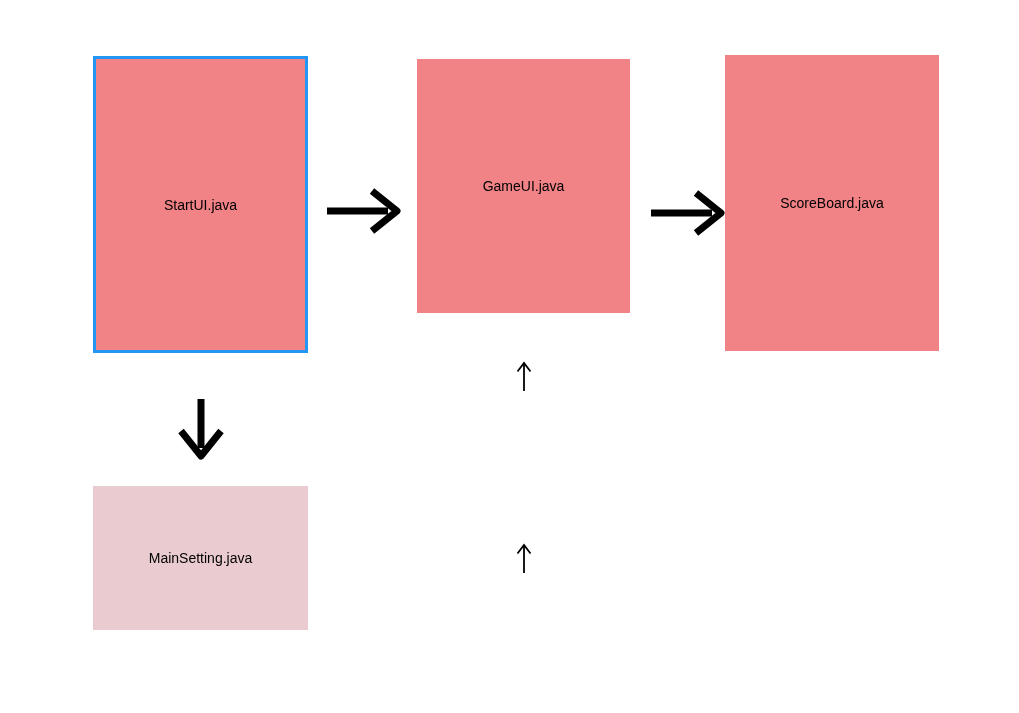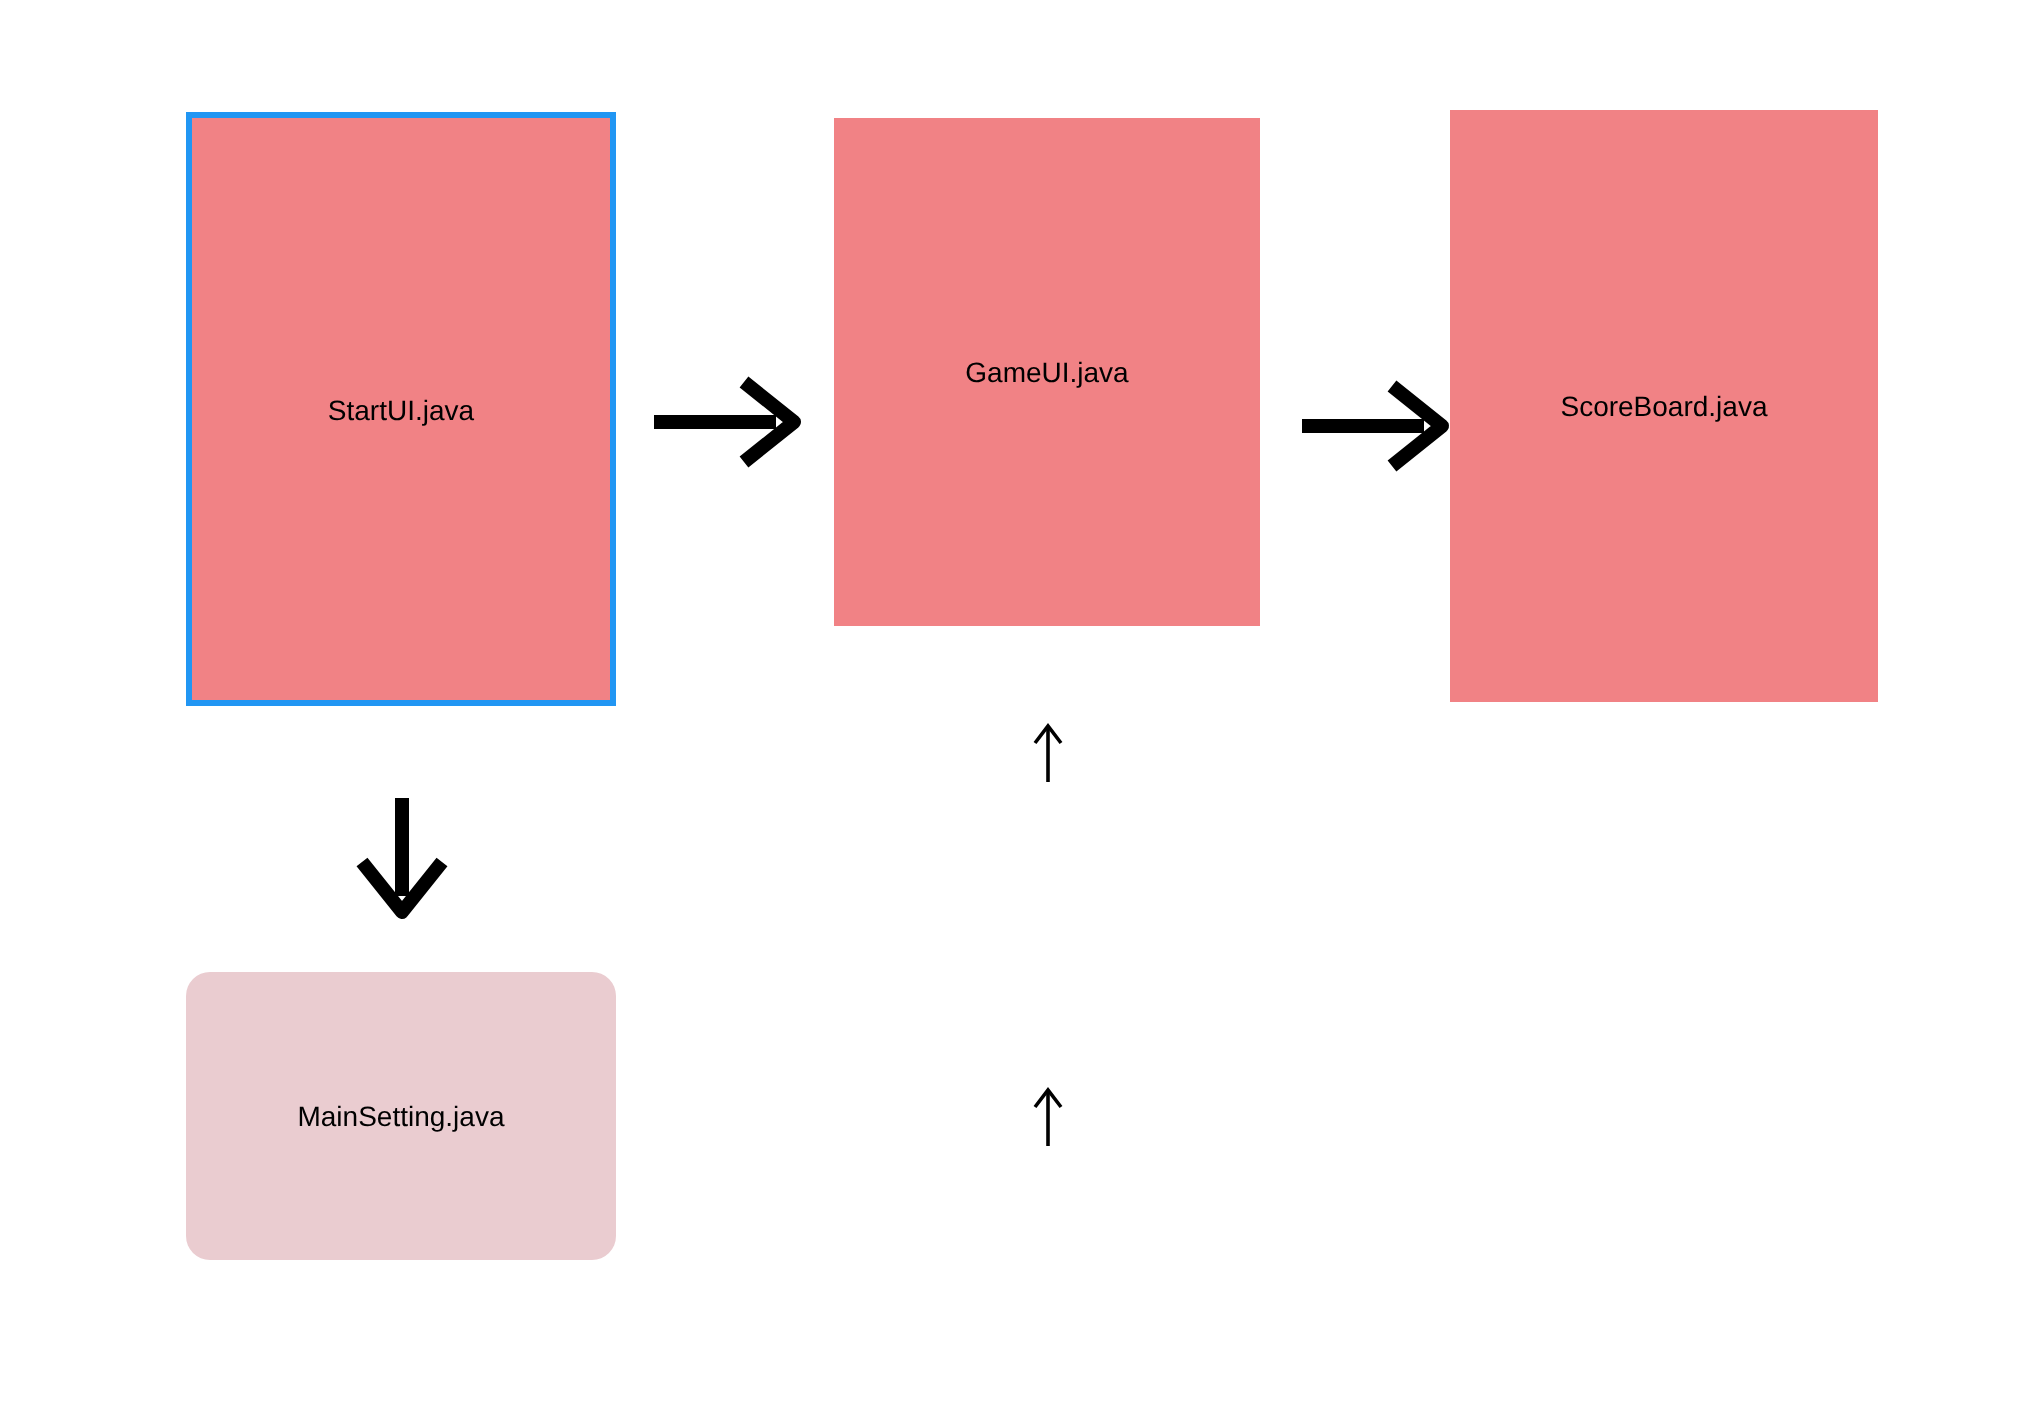--- a/index.html
+++ b/index.html
@@ -50,21 +50,20 @@
     left: 417px; top: 59px; width: 213px; height: 254px;
     background: #F18285;
   }
   .node-scoreboard {
     left: 725px; top: 55px; width: 214px; height: 296px;
     background: #F18285;
   }
   .node-mainsetting {
     left: 93px; top: 486px; width: 215px; height: 144px;
     background: #EACCD0;
-    border-radius: 12px;
   }
   .node-ingameuimanager {
     left: 417px; top: 397px; width: 213px; height: 133px;
     background: #FCDC77;
   }
   .node-boardmanager {
     left: 417px; top: 582px; width: 213px; height: 124px;
     background: #7DE4FB;
   }
   .arrows-layer {

